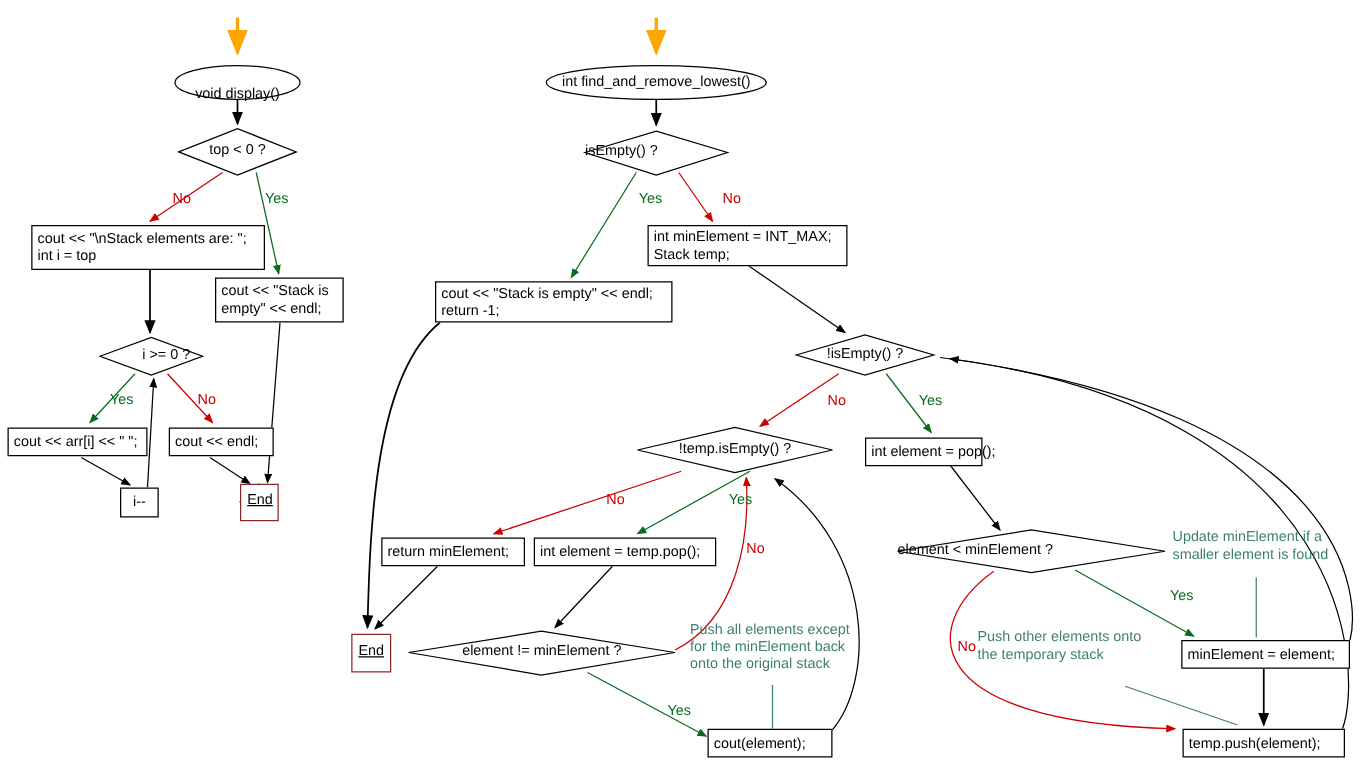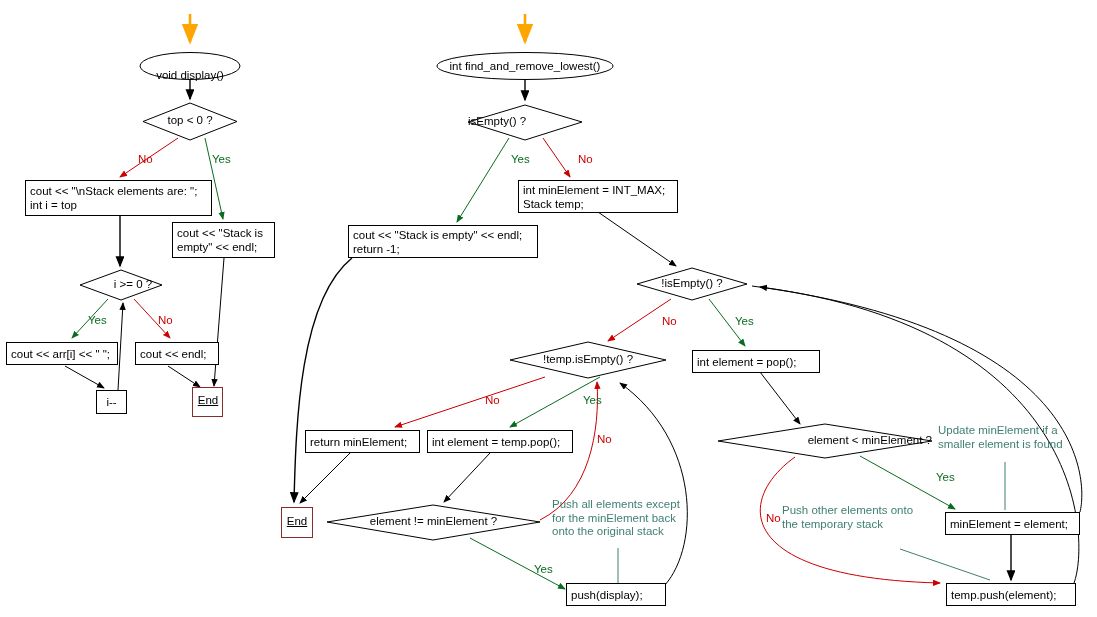--- a/index.html
+++ b/index.html
@@ -241,25 +241,25 @@
   <div class="node proc" style="left:348px; top:225px; width:190px; height:33px;">
     <span class="txt">cout &lt;&lt; "Stack is empty" &lt;&lt; endl;
 return -1;</span>
   </div>
 
   <div class="diamond-label" style="left:637px; top:277px; width:110px; text-align:center;">!isEmpty() ?</div>
 
   <div class="edgelabel lbl-no" style="left:662px; top:315px;">No</div>
   <div class="edgelabel lbl-yes" style="left:735px; top:315px;">Yes</div>
 
-  <div class="node proc" style="left:692px; top:350px; width:128px; height:23px;">
+  <div class="node proc" style="left:692px; top:350px; width:94px; height:23px;">
     <span class="txt">int element = pop();</span>
   </div>
 
-  <div class="diamond-label" style="left:718px; top:434px; width:214px; text-align:right;">element &lt; minElement ?</div>
+  <div class="diamond-label" style="left:718px; top:434px; width:214px; text-align:left;">element &lt; minElement ?</div>
 
   <div class="edgelabel lbl-yes" style="left:936px; top:471px;">Yes</div>
   <div class="edgelabel lbl-no" style="left:766px; top:512px;">No</div>
 
   <div class="node proc" style="left:945px; top:512px; width:135px; height:23px;">
     <span class="txt">minElement = element;</span>
   </div>
 
   <div class="node proc" style="left:946px; top:583px; width:130px; height:23px;">
     <span class="txt">temp.push(element);</span>
@@ -277,21 +277,21 @@
 
   <div class="node proc" style="left:427px; top:430px; width:146px; height:23px;">
     <span class="txt">int element = temp.pop();</span>
   </div>
 
   <div class="diamond-label" style="left:327px; top:515px; width:213px; text-align:center;">element != minElement ?</div>
 
   <div class="edgelabel lbl-yes" style="left:534px; top:563px;">Yes</div>
 
   <div class="node proc" style="left:566px; top:583px; width:100px; height:23px;">
-    <span class="txt">push(display);</span>
+    <span class="txt">cout(element);</span>
   </div>
 
   <div class="endbox" style="left:281px; top:507px; width:32px; height:31px;"></div>
   <div class="endlabel" style="left:282px; top:515px; width:30px; text-align:center;">End</div>
 
   <div class="note" style="left:938px; top:424px;">Update minElement if a
 smaller element is found</div>
   <div class="note" style="left:552px; top:498px;">Push all elements except
 for the minElement back
 onto the original stack</div>

